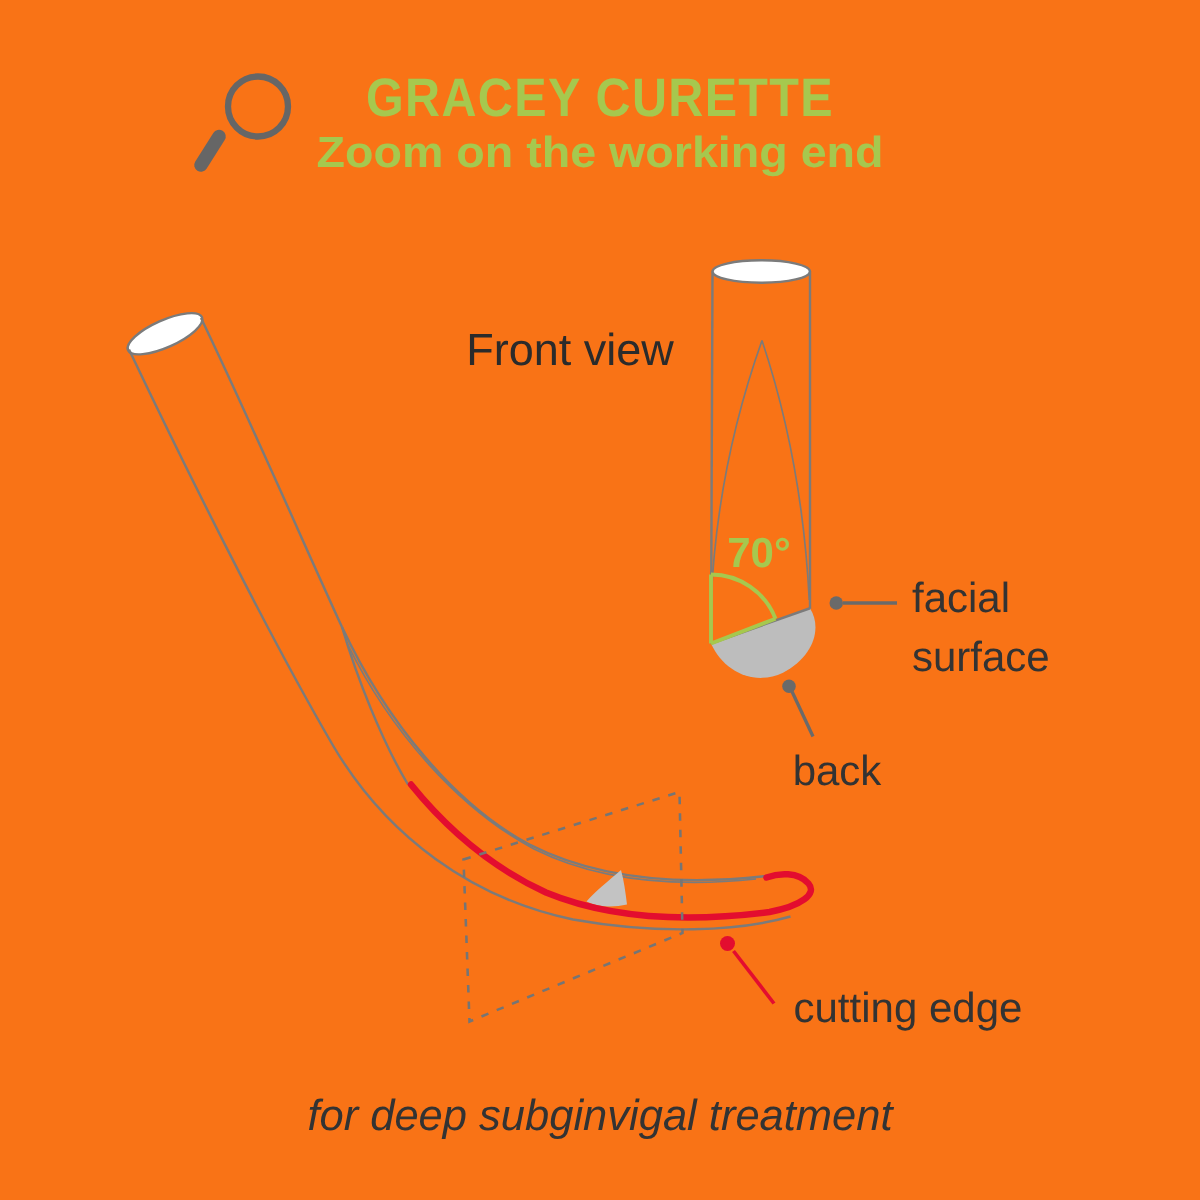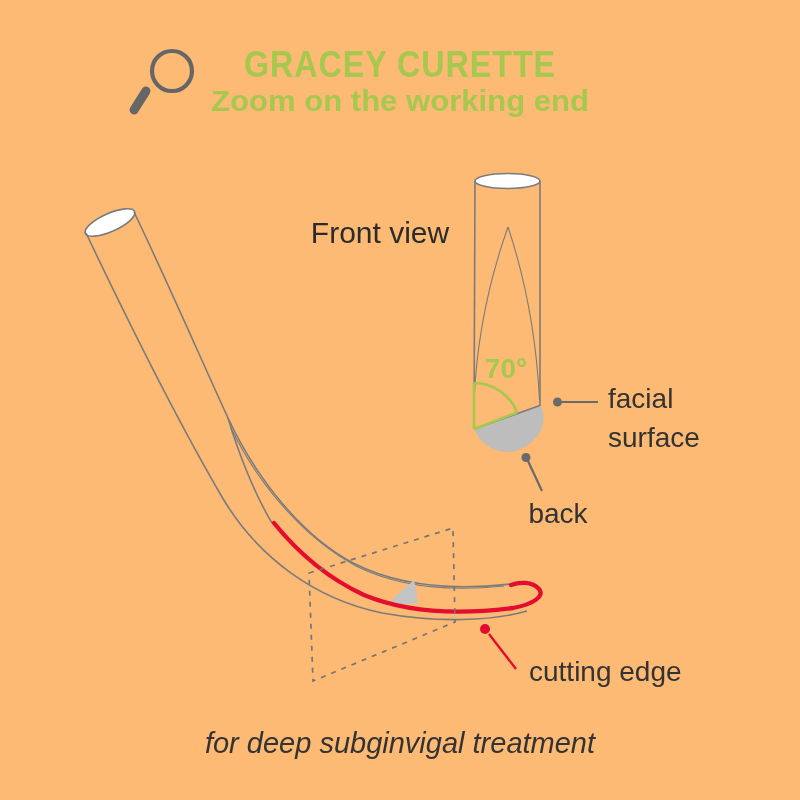--- a/index.html
+++ b/index.html
@@ -1,16 +1,16 @@
 <!DOCTYPE html>
 <html><head>
 <meta charset="utf-8">
 <style>
   html,body{margin:0;padding:0;background:#ffffff;}
-  .canvas{position:relative;width:800px;height:800px;background:#fdba74;overflow:hidden;
+  .canvas{position:relative;width:800px;height:800px;background:#f97316;overflow:hidden;
           font-family:"Liberation Sans", sans-serif;}
   svg{position:absolute;left:0;top:0;}
   .t-title{font-size:36px;font-weight:bold;letter-spacing:1px;}
   .t-subtitle{font-size:29px;font-weight:bold;}
   .t-frontview{font-size:30px;fill:#2b2b2b;}
   .t-label{font-size:28px;fill:#333333;}
   .t-angle{font-size:28px;font-weight:bold;}
   .t-footer{font-size:29px;font-style:italic;fill:#333333;}
   .ln{fill:none;stroke:#7b7b7b;stroke-width:1.6;}
   .ln-thin{fill:none;stroke:#7b7b7b;stroke-width:1.1;}

